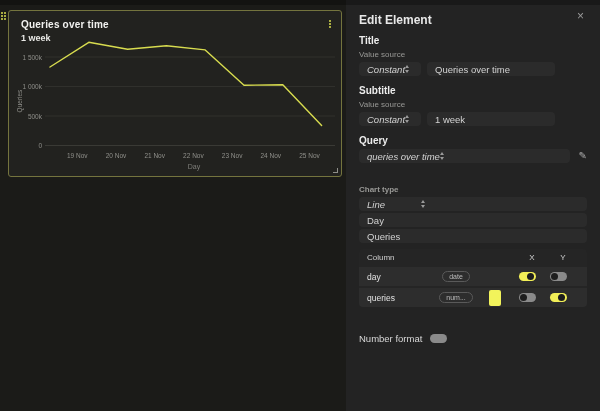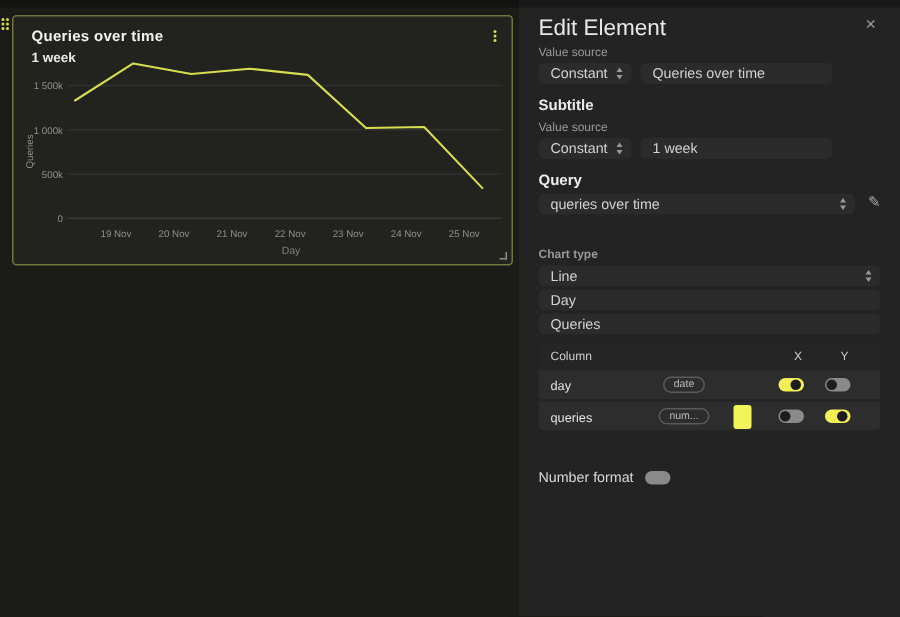--- a/index.html
+++ b/index.html
@@ -26,35 +26,35 @@
   .chart-title { font-size:10px; font-weight:bold; color:#f2f2f0; letter-spacing:.2px; }
   .chart-subtitle { font-size:9px; font-weight:bold; color:#e9e9e6; margin-top:3px; }
   .kebab { position:absolute; right:8px; top:7px; display:flex; flex-direction:column; gap:1px; padding:2px; cursor:pointer; z-index:2;}
   .kebab i { width:2px; height:2px; background:#d8dc4f; border-radius:1px; }
   .resize-handle { position:absolute; right:3px; bottom:3px; width:5px; height:5px;
     border-right:1.5px solid #8f8f8a; border-bottom:1.5px solid #8f8f8a; }
 
   
   .panel { position:absolute; right:0; top:0; bottom:0; width:254px; background:#232323; padding:0 13px; }
   .panel-head { margin-top:10px; height:16px; position:relative; }
-  .panel-title { font-size:15px; font-weight:400; color:#e8e8e8; }
+  .panel-title { font-size:12px; font-weight:700; color:#e8e8e8; }
   .close-btn { position:absolute; right:3px; top:-1px; font-size:12px; color:#9a9a9a; cursor:pointer; line-height:14px; }
   .tabbar { margin-top:15px; }
   .tab { display:inline-block; font-size:9.5px; color:#dadada; padding:0 5px 6px; margin-left:-5px;
     border-bottom:2.5px solid #d8dc4f; cursor:pointer; }
 
   .sec-label { font-size:10px; font-weight:bold; color:#ececec; margin-top:9px; }
   .field-label { font-size:8px; color:#999996; margin-top:4px; }
   .row-split { display:flex; gap:6px; margin-top:3px; align-items:center; }
 
   .select, .input {
     background:#2b2b2b; border:none; border-radius:4px; height:14px;
     font-size:9.5px; color:#d2d2d2; font-family:"Liberation Sans",sans-serif;
   }
-  .select { display:flex; align-items:center; justify-content:space-between; padding:0 6px 0 8px; cursor:pointer; }
+  .select { display:flex; align-items:center; padding:0 6px 0 8px; cursor:pointer;font-style:italic; }
   .select.sm { width:62px; flex:none; }
   .select.grow { flex:1; }
   .select.full { width:100%; margin-top:3px;gap:36px; }
   .input { padding:0 8px; outline:none; }
   .input.val { width:128px; }
   .input.full { width:100%; margin-top:2px; display:block; }
 
   .ud { display:flex; flex-direction:column; gap:2px; }
   .ud i { width:0; height:0; border-left:2.5px solid transparent; border-right:2.5px solid transparent; }
   .ud .up { border-bottom:3px solid #9a9a9a; }
@@ -140,20 +140,21 @@
   </div>
 </div>
 
 <aside class="panel">
   <div class="panel-head">
     <span class="panel-title">Edit Element</span>
     <span class="close-btn">×</span>
   </div>
 
 
+  <div class="sec-label">Title</div>
   <div class="field-label">Value source</div>
   <div class="row-split">
     <div class="select sm">
       <span>Constant</span>
       <span class="ud">
           <i class="up"></i>
           <i class="dn"></i>
         </span>
     </div>
     <input class="input val" value="Queries over time" style="">

